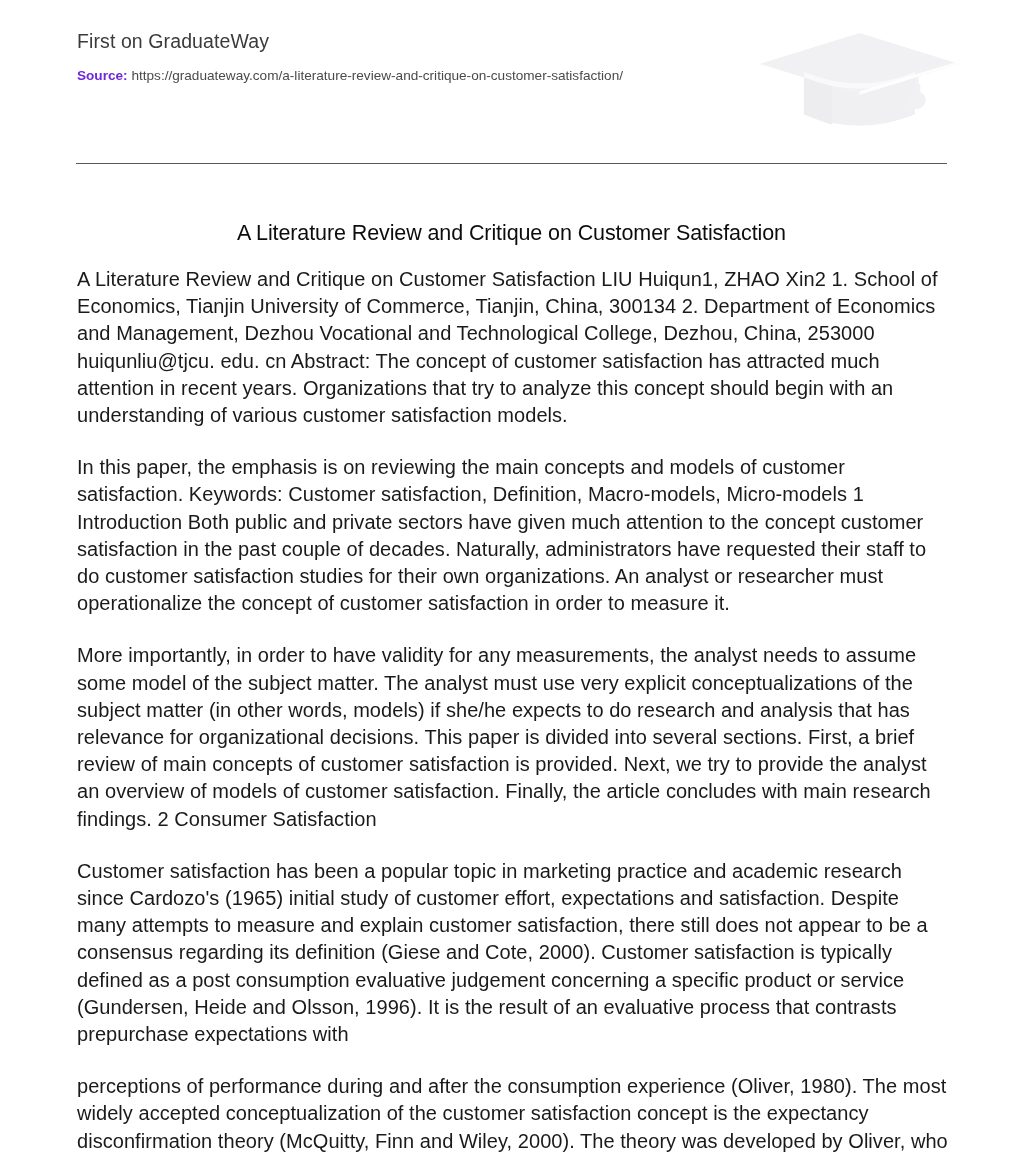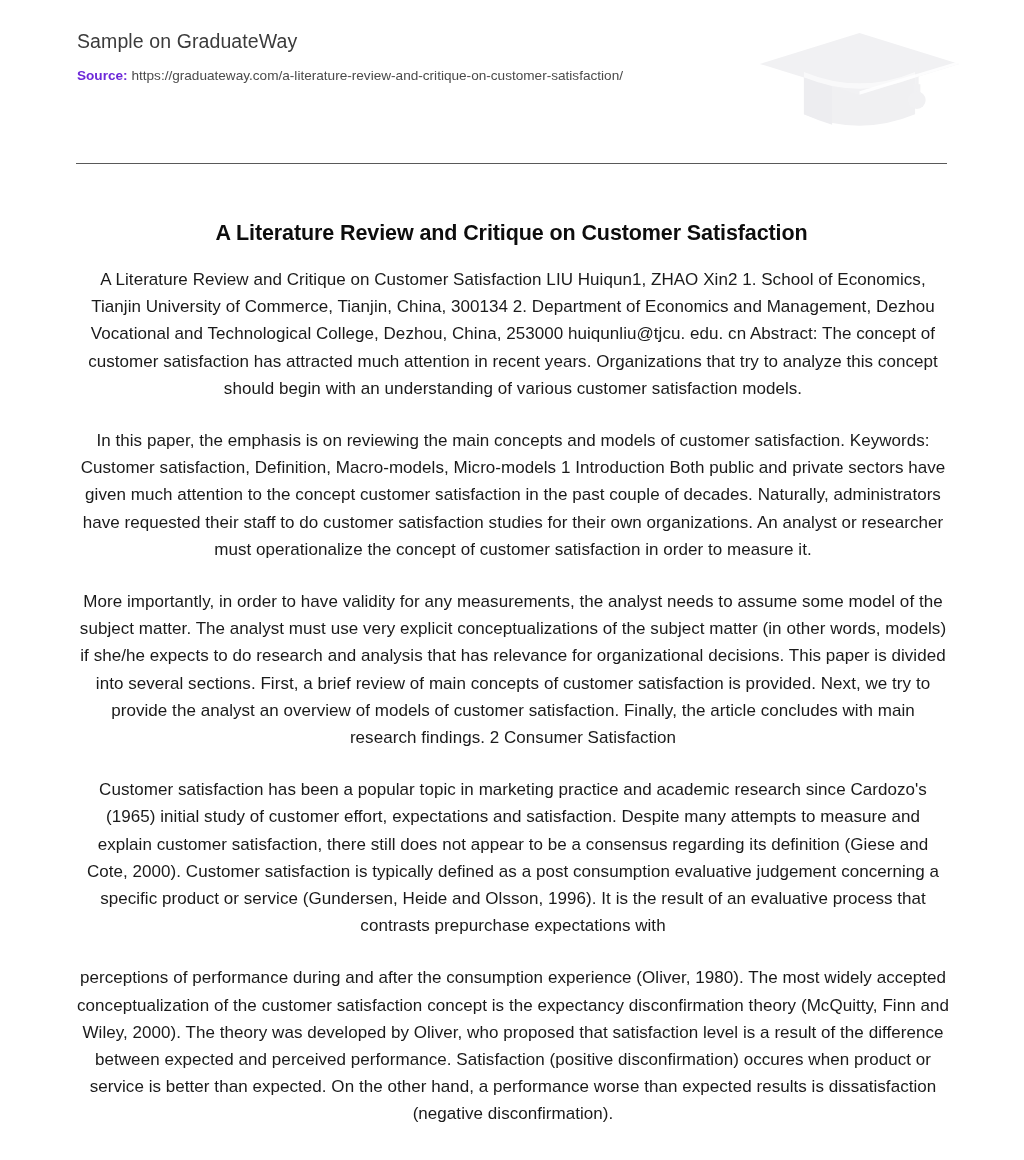--- a/index.html
+++ b/index.html
@@ -82,51 +82,51 @@
   }
 
   
   .doc-title {
     position: absolute;
     left: 76px;
     top: 205px;
     width: 871px;
     text-align: center;
     font-size: 21.5px;
-    font-weight: 700;
+    font-weight: 400;
     color: #0d0d0d;
     line-height: 28px;
     letter-spacing: -0.1px;
   }
 
   
   .body-copy {
     position: absolute;
     left: 77px;
     top: 266px;
     width: 872px;
   }
 
   .body-copy p {
     margin: 0 0 25px 0;
-    font-size: 17px;
+    font-size: 20px;
     line-height: 27.2px;
     color: #1a1a1a;
-    text-align: center;
+    text-align: left;
     letter-spacing: 0.05px;
   }
   .body-copy p:last-child { margin-bottom: 0; }
 </style>
 </head>
 <body>
 
 <div class="page">
 
   <div class="header">
-    <div class="site-title">Sample on GraduateWay</div>
+    <div class="site-title">First on GraduateWay</div>
     <div class="source-line">
       <span class="source-label">Source:</span>
       <span class="source-url">https://graduateway.com/a-literature-review-and-critique-on-customer-satisfaction/</span>
     </div>
   </div>
 
   <div class="logo">
     <svg viewBox="0 0 230 136" xmlns="http://www.w3.org/2000/svg" aria-hidden="true">
 
       <path d="M52 52 L52 100 Q115 126 178 100 L178 52 Z" fill="#f0f0f2"></path>

